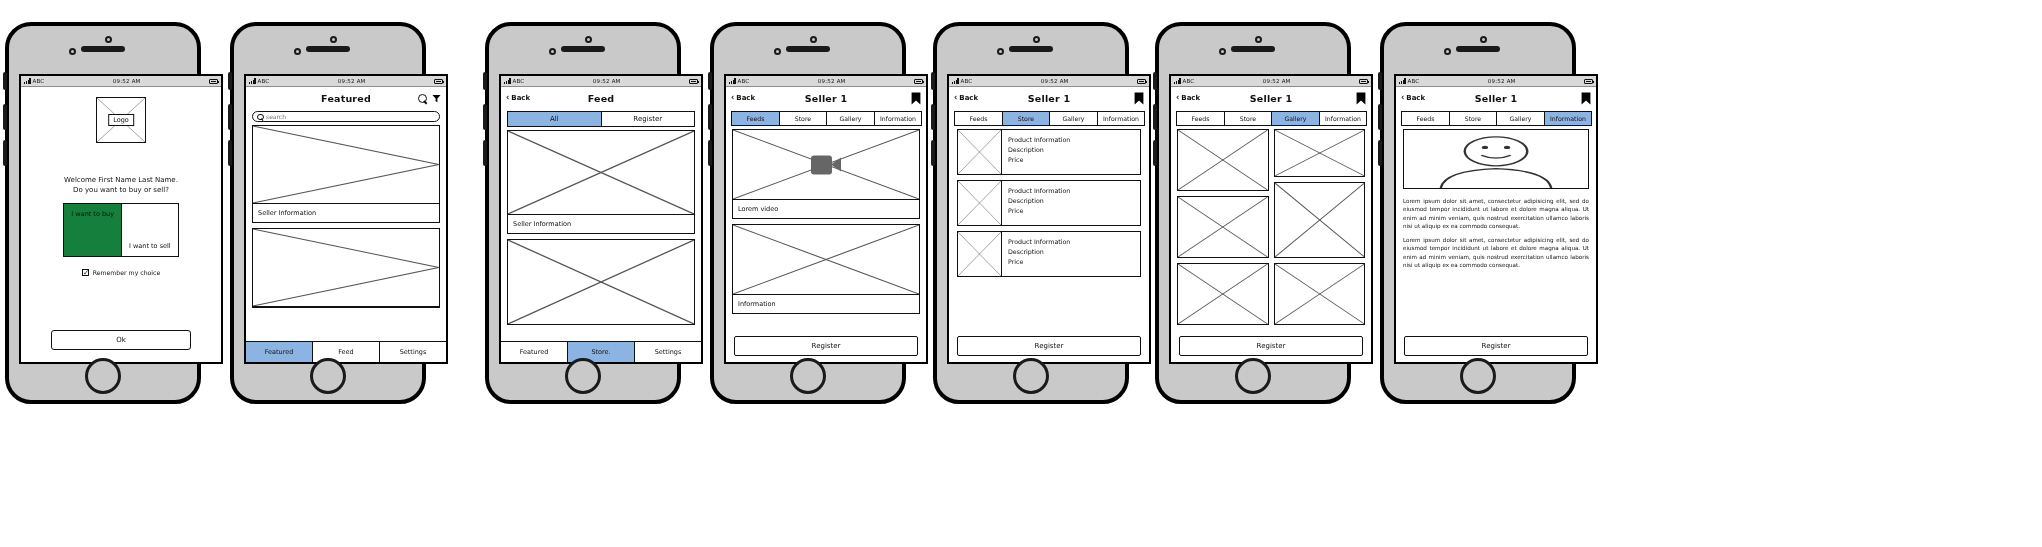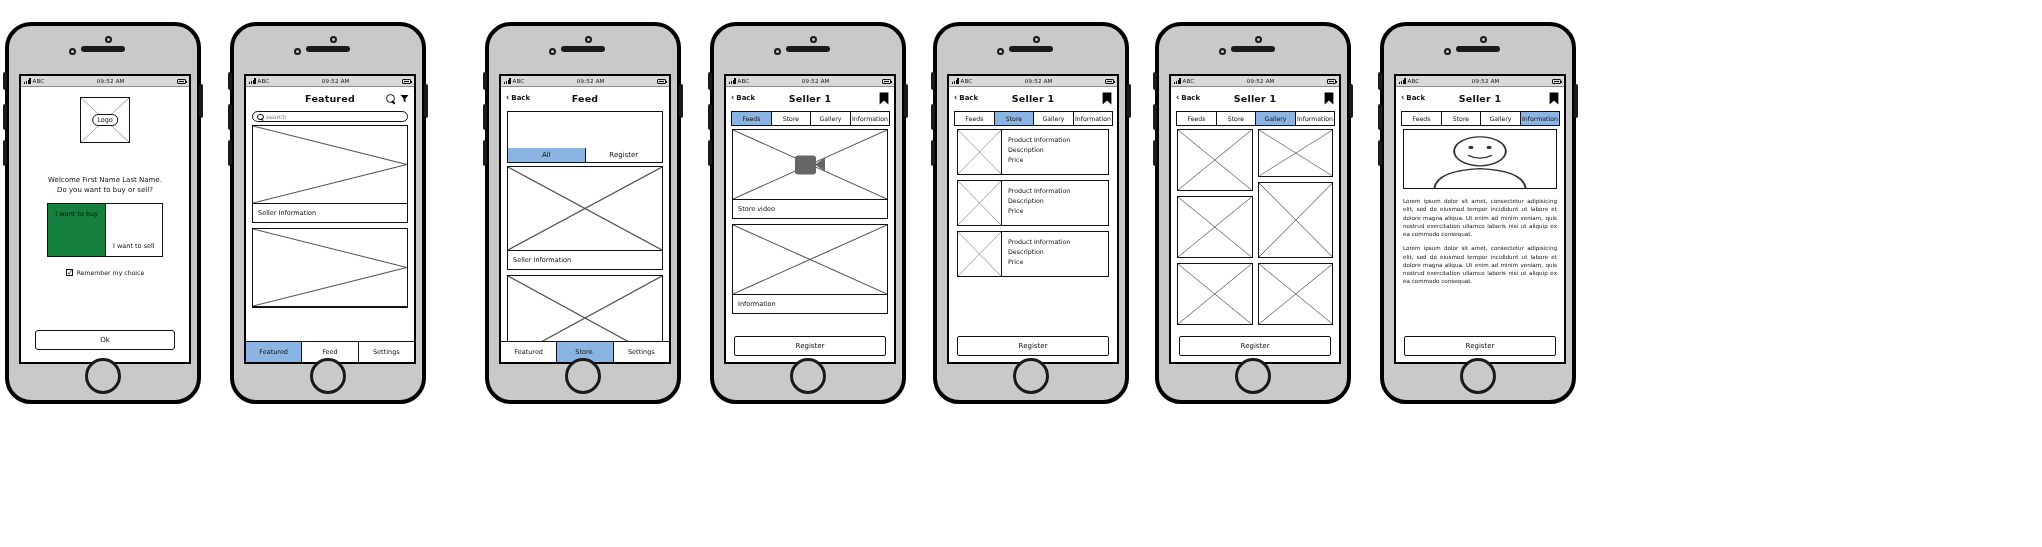--- a/index.html
+++ b/index.html
@@ -43,21 +43,21 @@
   
   .phone .btn-l{ position:absolute; left:-6px; background:#1a1a1a; width:4px; border-radius:2px; }
   .phone .btn-l.b1{ top:46px; height:18px; }
   .phone .btn-l.b2{ top:78px; height:26px; }
   .phone .btn-l.b3{ top:114px; height:26px; }
   .phone .btn-r{ position:absolute; right:-6px; top:58px; height:34px; width:4px; background:#1a1a1a; border-radius:2px; }
 
   
   .screen{
     position:absolute; left:10px; top:48px;
-    width:172px; height:290px;
+    width:204px; height:290px;
     background:#fff; border:2px solid #000;
     overflow:hidden;
     display:flex; flex-direction:column;
   }
   .statusbar{
     height:11px; flex:0 0 11px; background:#d9d9d9;
     display:flex; align-items:center; justify-content:space-between;
     padding:0 3px; font-size:5.5px; color:#111; letter-spacing:.2px;
     border-bottom:1px solid #8d8d8d;
   }
@@ -103,21 +103,21 @@
     font-size:6px; color:#777;
   }
   .searchfield .i-search{ width:6px; height:6px; flex:0 0 6px; }
   .searchfield .i-search::before{ width:4.6px; height:4.6px; border-width:1.1px; }
   .searchfield .i-search::after{ left:4px; top:4.2px; width:2.8px; height:1.1px; }
 
   
   .seg{ display:flex; margin:2px 6px 3px 6px; border:1.5px solid #111; }
   .seg > div{
     flex:1; text-align:center; font-size:7px; padding:3px 0;
-    border-right:1.5px solid #111; background:#fff; color:#111;margin-top:36px;
+    border-right:1.5px solid #111; background:#fff; color:#111;
   }
   .seg > div:last-child{ border-right:none; }
   .seg > div.on{ background:#8cb4e2; }
 
   
   .tabs{ display:flex; margin:2px 5px 3px 5px; gap:0; }
   .tabs > div{
     flex:1; text-align:center; font-size:6.2px; padding:3px 1px;
     border:1.4px solid #111; margin-right:-1.4px; background:#fff; color:#111;
     white-space:nowrap; overflow:hidden;
@@ -147,21 +147,21 @@
     text-align:center; font-size:7px; padding:5px 0; color:#111; border-radius:2px;
   }
 
   
   .welcome{ display:flex; flex-direction:column; align-items:center; padding-top:10px; height:100%; }
   .logo{ width:50px; height:46px; position:relative; border:1.5px solid #111; }
   .logo svg{ position:absolute; inset:0; width:100%; height:100%; }
   .logo line{ stroke:#555; stroke-width:1.2; }
   .logo span{
     position:absolute; left:50%; top:50%; transform:translate(-50%,-50%);
-    background:#fff; border:1px solid #111; border-radius:6px;
+    background:#fff; border:1px solid #111; border-radius:0;
     font-size:6.5px; padding:1px 4px; color:#111;
   }
   .welcome-txt{ margin-top:32px; text-align:center; font-size:7px; line-height:1.45; color:#111; width:140px; }
   .choice{ display:flex; margin-top:8px; border:1.5px solid #111; }
   .choice > div{ font-size:6.5px; padding:6px 7px; border-right:1.5px solid #111; color:#111; background:#fff; white-space:nowrap; }
   .choice > div:last-child{ border-right:none;margin-top:32px; }
   .choice > div.on{ background:#15803d; }
   .remember{ display:flex; align-items:center; gap:4px; margin-top:12px; font-size:6.2px; color:#111; }
   .cbx{ width:7px; height:7px; border:1.2px solid #111; position:relative; }
   .cbx::after{ content:"✓"; position:absolute; left:0.4px; top:-2.2px; font-size:7.5px; color:#111; }
@@ -437,21 +437,21 @@
               <div class="ph" style="height:70px">
                 <svg viewBox="0 0 100 100" preserveAspectRatio="none">
                   <line x1="0" y1="0" x2="100" y2="100"></line>
                   <line x1="100" y1="0" x2="0" y2="100"></line>
                 </svg>
                 <div class="vidicon">
                   <div class="body"></div>
                   <div class="lens"></div>
                 </div>
               </div>
-              <div class="cap">Store video</div>
+              <div class="cap">Lorem video</div>
             </div>
    <div class="card">
               <div class="ph" style="height:70px">
                 <svg viewBox="0 0 100 100" preserveAspectRatio="none">
                   <line x1="0" y1="0" x2="100" y2="100"></line>
                   <line x1="100" y1="0" x2="0" y2="100"></line>
                 </svg>
               </div>
               <div class="cap">Information</div>
             </div>

